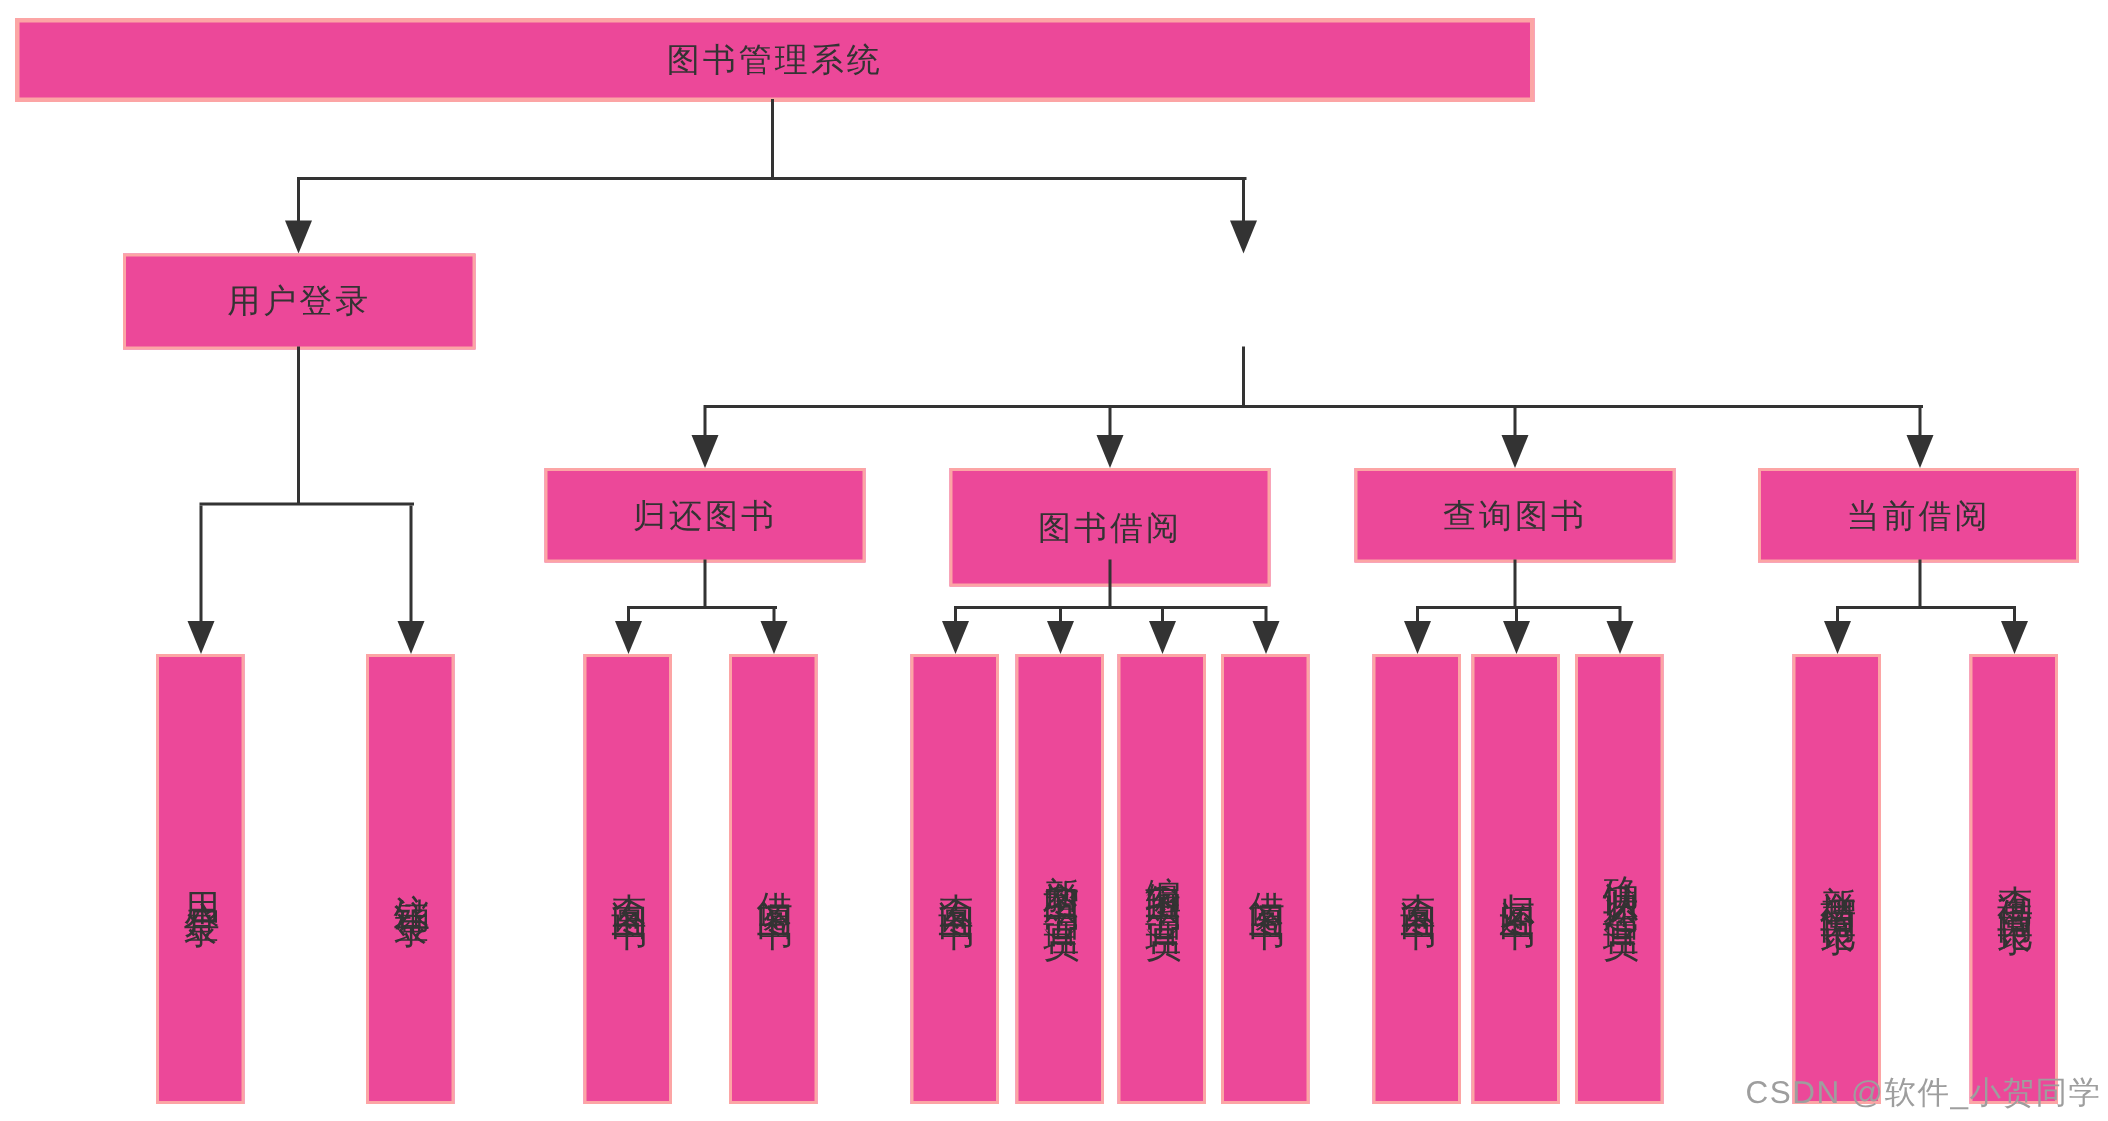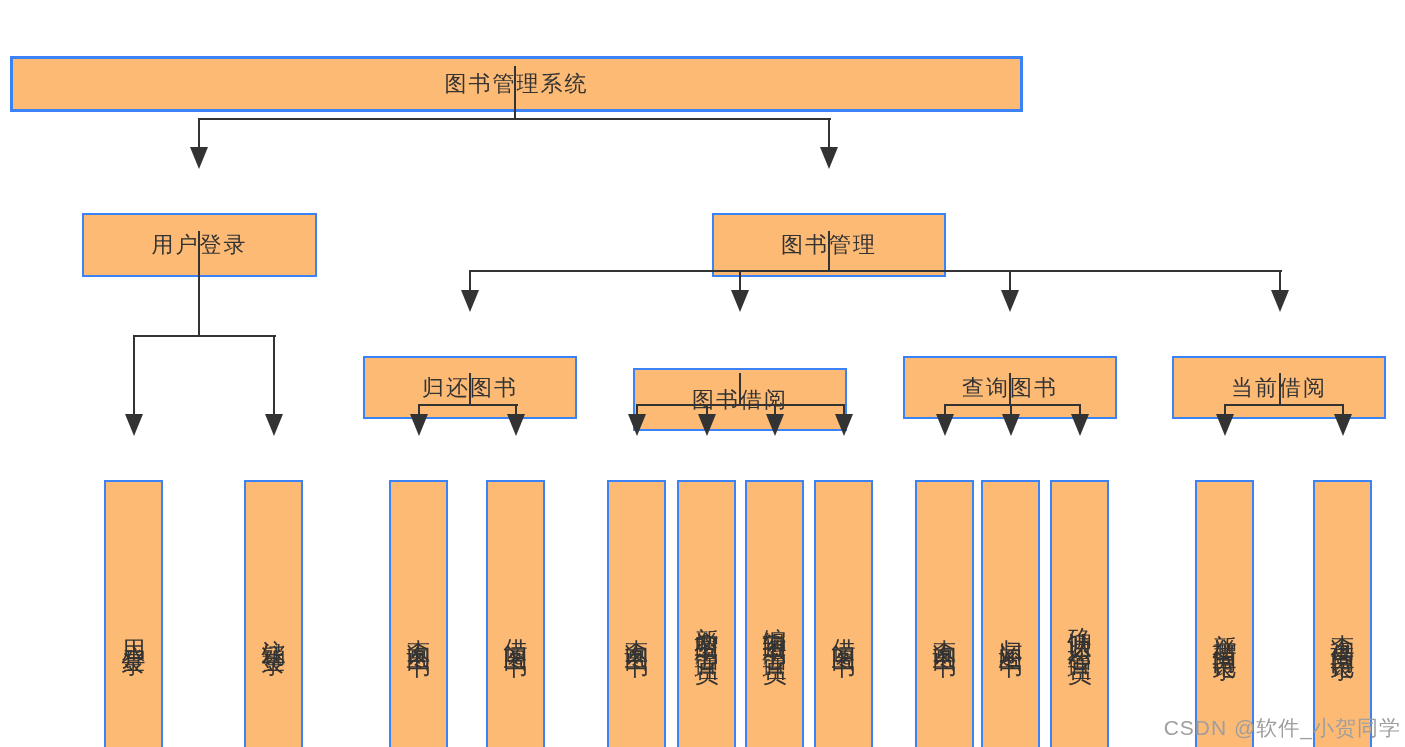--- a/index.html
+++ b/index.html
@@ -8,26 +8,25 @@
     width: 1405px;
     height: 747px;
     background: #ffffff;
     font-family: "Liberation Sans", sans-serif;
     color: #333333;
     overflow: hidden;
   }
   .node {
     position: absolute;
     box-sizing: border-box;
-    border: 2px solid #3b82f6;
-    background: #fdba74;
+    border: 2px solid #fca5a5;
+    background: #ec4899;
     display: flex;
     align-items: center;
     justify-content: center;
-    margin-top: 44px;
   }
   .hnode { font-size: 22px; letter-spacing: 2px; }
   .root-node { border-width: 3px; }
   .leaf {
     width: 59px;
     height: 300px;
     top: 436px;
   }
   .leaf .vtext {
     writing-mode: vertical-rl;
@@ -71,23 +70,20 @@
   <div class="line" style="left:514px; top:66px; width:2px; height:53px;"></div>
   <div class="line" style="left:198px; top:118px; width:633px; height:2px;"></div>
   <div class="line" style="left:198px; top:120px; width:2px; height:30px;"></div>
   <div class="line" style="left:828px; top:120px; width:2px; height:30px;"></div>
   <div class="arrow" style="left:190px; top:147px;"></div>
   <div class="arrow" style="left:820px; top:147px;"></div>
 
   <div class="node hnode" style="left:82px; top:169px; width:235px; height:64px;">
     <span>用户登录</span>
   </div>
-  <div class="node hnode" style="left:712px; top:169px; width:234px; height:64px;">
-    <span>图书管理</span>
-  </div>
 
   <div class="line" style="left:198px; top:231px; width:2px; height:105px;"></div>
   <div class="line" style="left:133px; top:335px; width:143px; height:2px;"></div>
   <div class="line" style="left:133px; top:337px; width:2px; height:79px;"></div>
   <div class="line" style="left:273px; top:337px; width:2px; height:79px;"></div>
   <div class="arrow" style="left:125px; top:414px;"></div>
   <div class="arrow" style="left:265px; top:414px;"></div>
 
   <div class="line" style="left:828px; top:231px; width:2px; height:41px;"></div>
   <div class="line" style="left:469px; top:270px; width:813px; height:2px;"></div>
@@ -96,21 +92,21 @@
   <div class="line" style="left:1009px; top:272px; width:2px; height:20px;"></div>
   <div class="line" style="left:1279px; top:272px; width:2px; height:20px;"></div>
   <div class="arrow" style="left:461px; top:290px;"></div>
   <div class="arrow" style="left:731px; top:290px;"></div>
   <div class="arrow" style="left:1001px; top:290px;"></div>
   <div class="arrow" style="left:1271px; top:290px;"></div>
 
   <div class="node hnode" style="left:363px; top:312px; width:214px; height:63px;">
     <span>归还图书</span>
   </div>
-  <div class="node hnode" style="left:633px; top:324px; width:214px; height:63px;">
+  <div class="node hnode" style="left:633px; top:312px; width:214px; height:79px;">
     <span>图书借阅</span>
   </div>
   <div class="node hnode" style="left:903px; top:312px; width:214px; height:63px;">
     <span>查询图书</span>
   </div>
   <div class="node hnode" style="left:1172px; top:312px; width:214px; height:63px;">
     <span>当前借阅</span>
   </div>
 
   <div class="line" style="left:469px; top:373px; width:2px; height:33px;"></div>

